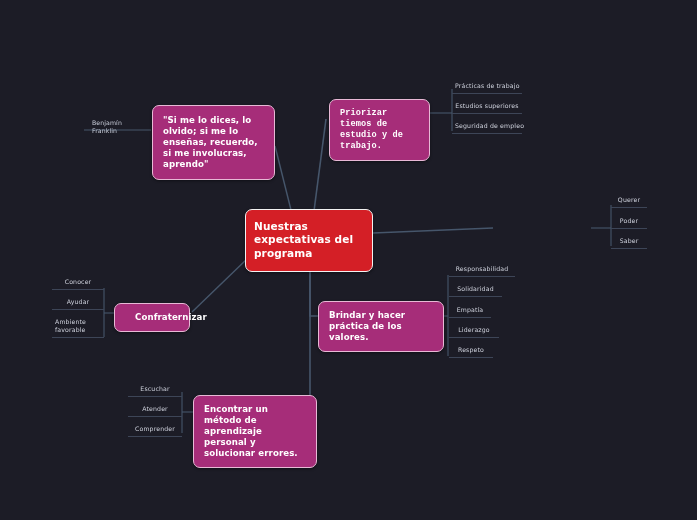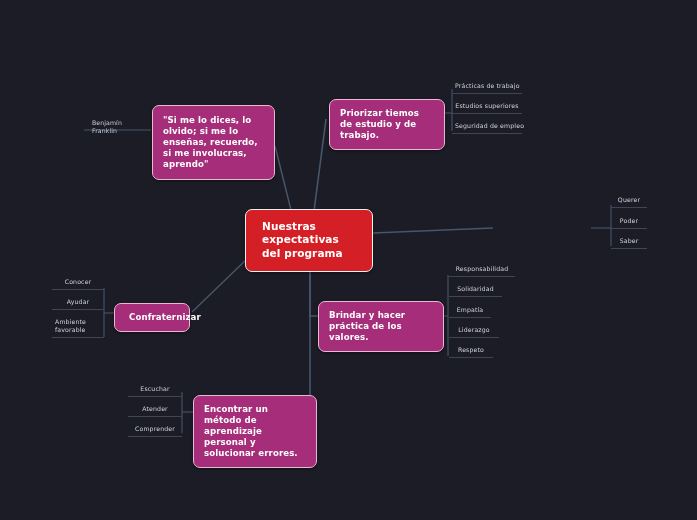--- a/index.html
+++ b/index.html
@@ -32,21 +32,21 @@
     font-weight: bold;
     line-height: 1.28;
     letter-spacing: 0.1px;
     z-index: 5;
   }
 
   .node-root {
     background: #d41f26;
     border: 1.5px solid #f2f2f2;
     font-size: 10.5px;
-    padding: 10px 11px 11px 16px;
+    padding: 10px 11px 11px 8px;
     box-shadow: 0 1px 3px rgba(0,0,0,.45);
   }
 
   .node-branch {
     background: #a62d79;
     border: 1.5px solid #e8b9d6;
     font-size: 8.6px;
     padding: 8px 10px 8px 10px;
     box-shadow: 0 1px 3px rgba(0,0,0,.45);
   }
@@ -120,21 +120,21 @@
       <path d="M104 288 L104 337" stroke-width="1.1"></path>
     </g>
   </svg>
 
   <div class="node node-root" style="left:245px; top:209px; width:128px;">Nuestras expectativas del programa</div>
 
   <div class="node node-branch" style="left:152px; top:105px; width:123px; padding:9px 9px 9px 10px;">"Si me lo dices, lo olvido; si me lo enseñas, recuerdo, si me involucras, aprendo"</div>
 
   <div class="caption" style="left:92px; top:119px; width:46px;">Benjamín Franklin</div>
 
-  <div class="node node-branch" style="left:329px; top:99px; width:116px;">Priorizar tiemos de estudio y de trabajo.</div>
+  <div class="node node-branch" style="left:329px; top:99px; width:101px;font-family:Liberation Mono, monospace;">Priorizar tiemos de estudio y de trabajo.</div>
 
   <div class="leaf" style="left:452px; top:82px; width:70px;">Prácticas de trabajo</div>
   <div class="leaf" style="left:452px; top:102px; width:70px;">Estudios superiores</div>
   <div class="leaf" style="left:452px; top:122px; width:70px;">Seguridad de empleo</div>
 
 
   <div class="leaf" style="left:611px; top:196px; width:36px;">Querer</div>
   <div class="leaf" style="left:611px; top:217px; width:36px;">Poder</div>
   <div class="leaf" style="left:611px; top:237px; width:36px;">Saber</div>
 
@@ -145,19 +145,19 @@
   <div class="leaf" style="left:449px; top:306px; width:42px;">Empatía</div>
   <div class="leaf" style="left:449px; top:326px; width:50px;">Liderazgo</div>
   <div class="leaf" style="left:449px; top:346px; width:44px;">Respeto</div>
 
   <div class="node node-branch" style="left:193px; top:395px; width:124px;">Encontrar un método de aprendizaje personal y solucionar errores.</div>
 
   <div class="leaf" style="left:128px; top:385px; width:54px;">Escuchar</div>
   <div class="leaf" style="left:128px; top:405px; width:54px;">Atender</div>
   <div class="leaf" style="left:128px; top:425px; width:54px;">Comprender</div>
 
-  <div class="node node-branch" style="left:114px; top:303px; width:76px; text-align:center; padding:8px 14px;">Confraternizar</div>
+  <div class="node node-branch" style="left:114px; top:303px; width:76px; text-align:center; padding:8px 20px;">Confraternizar</div>
 
   <div class="leaf" style="left:52px; top:278px; width:52px;">Conocer</div>
   <div class="leaf" style="left:52px; top:298px; width:52px;">Ayudar</div>
   <div class="leaf two-line left-al" style="left:52px; top:318px; width:52px;">Ambiente favorable</div>
 
 </div>
 
 </body></html>

